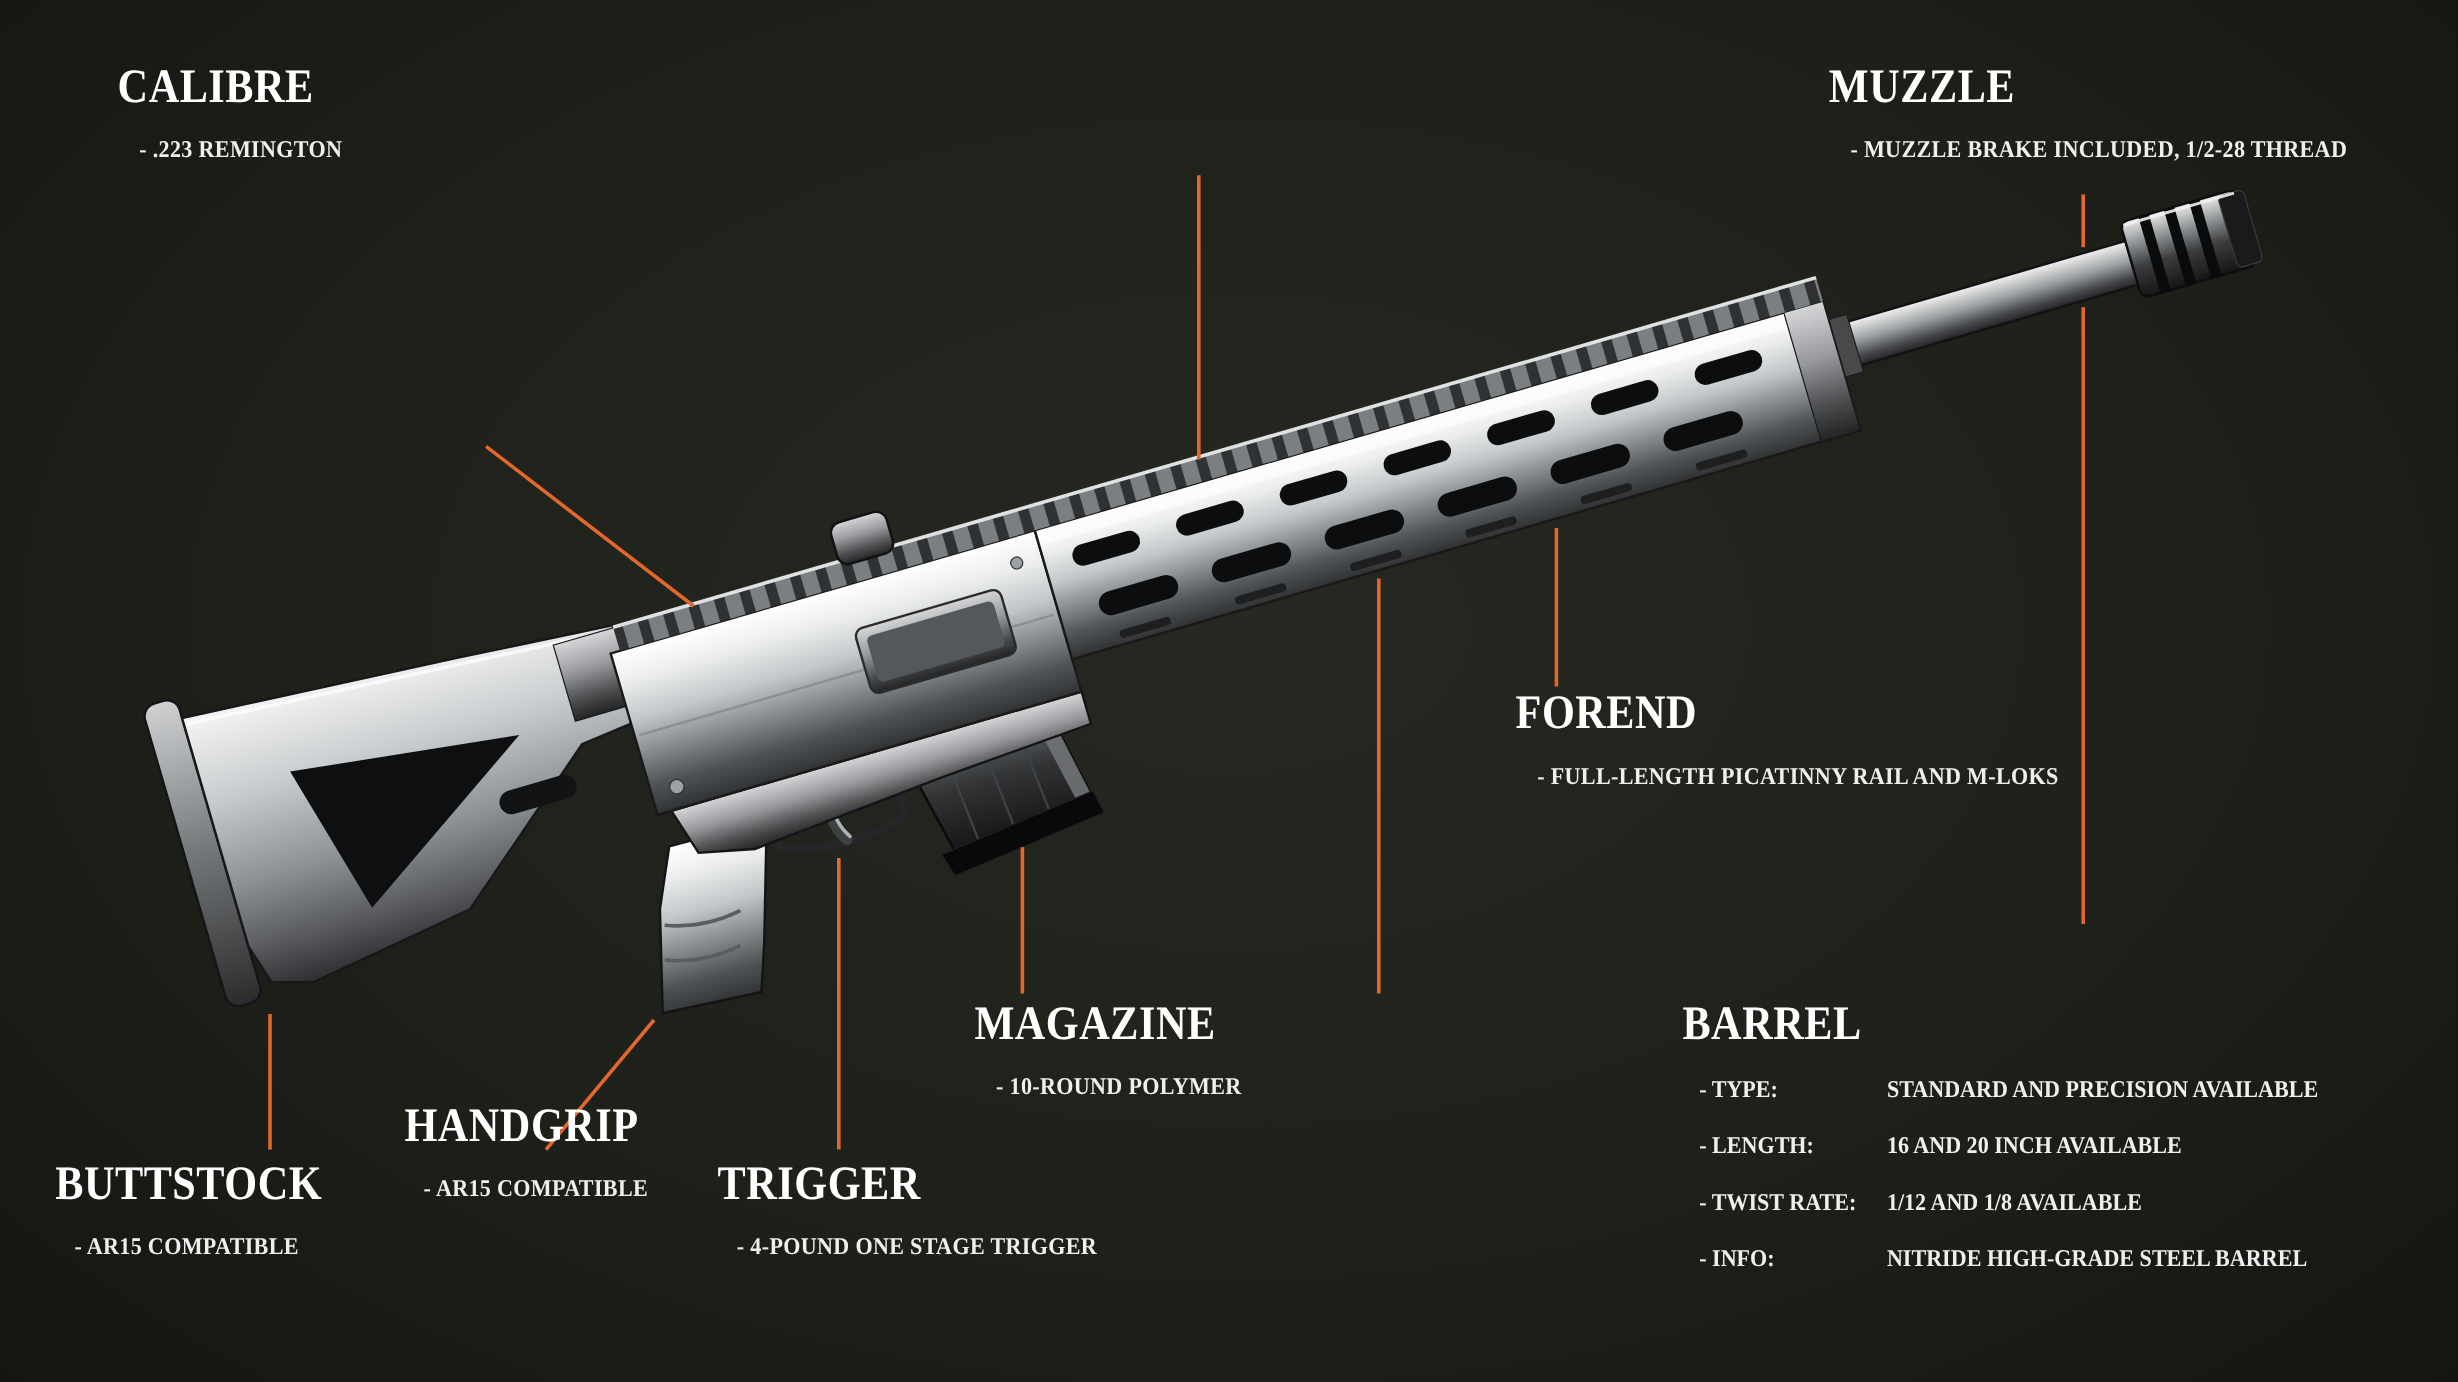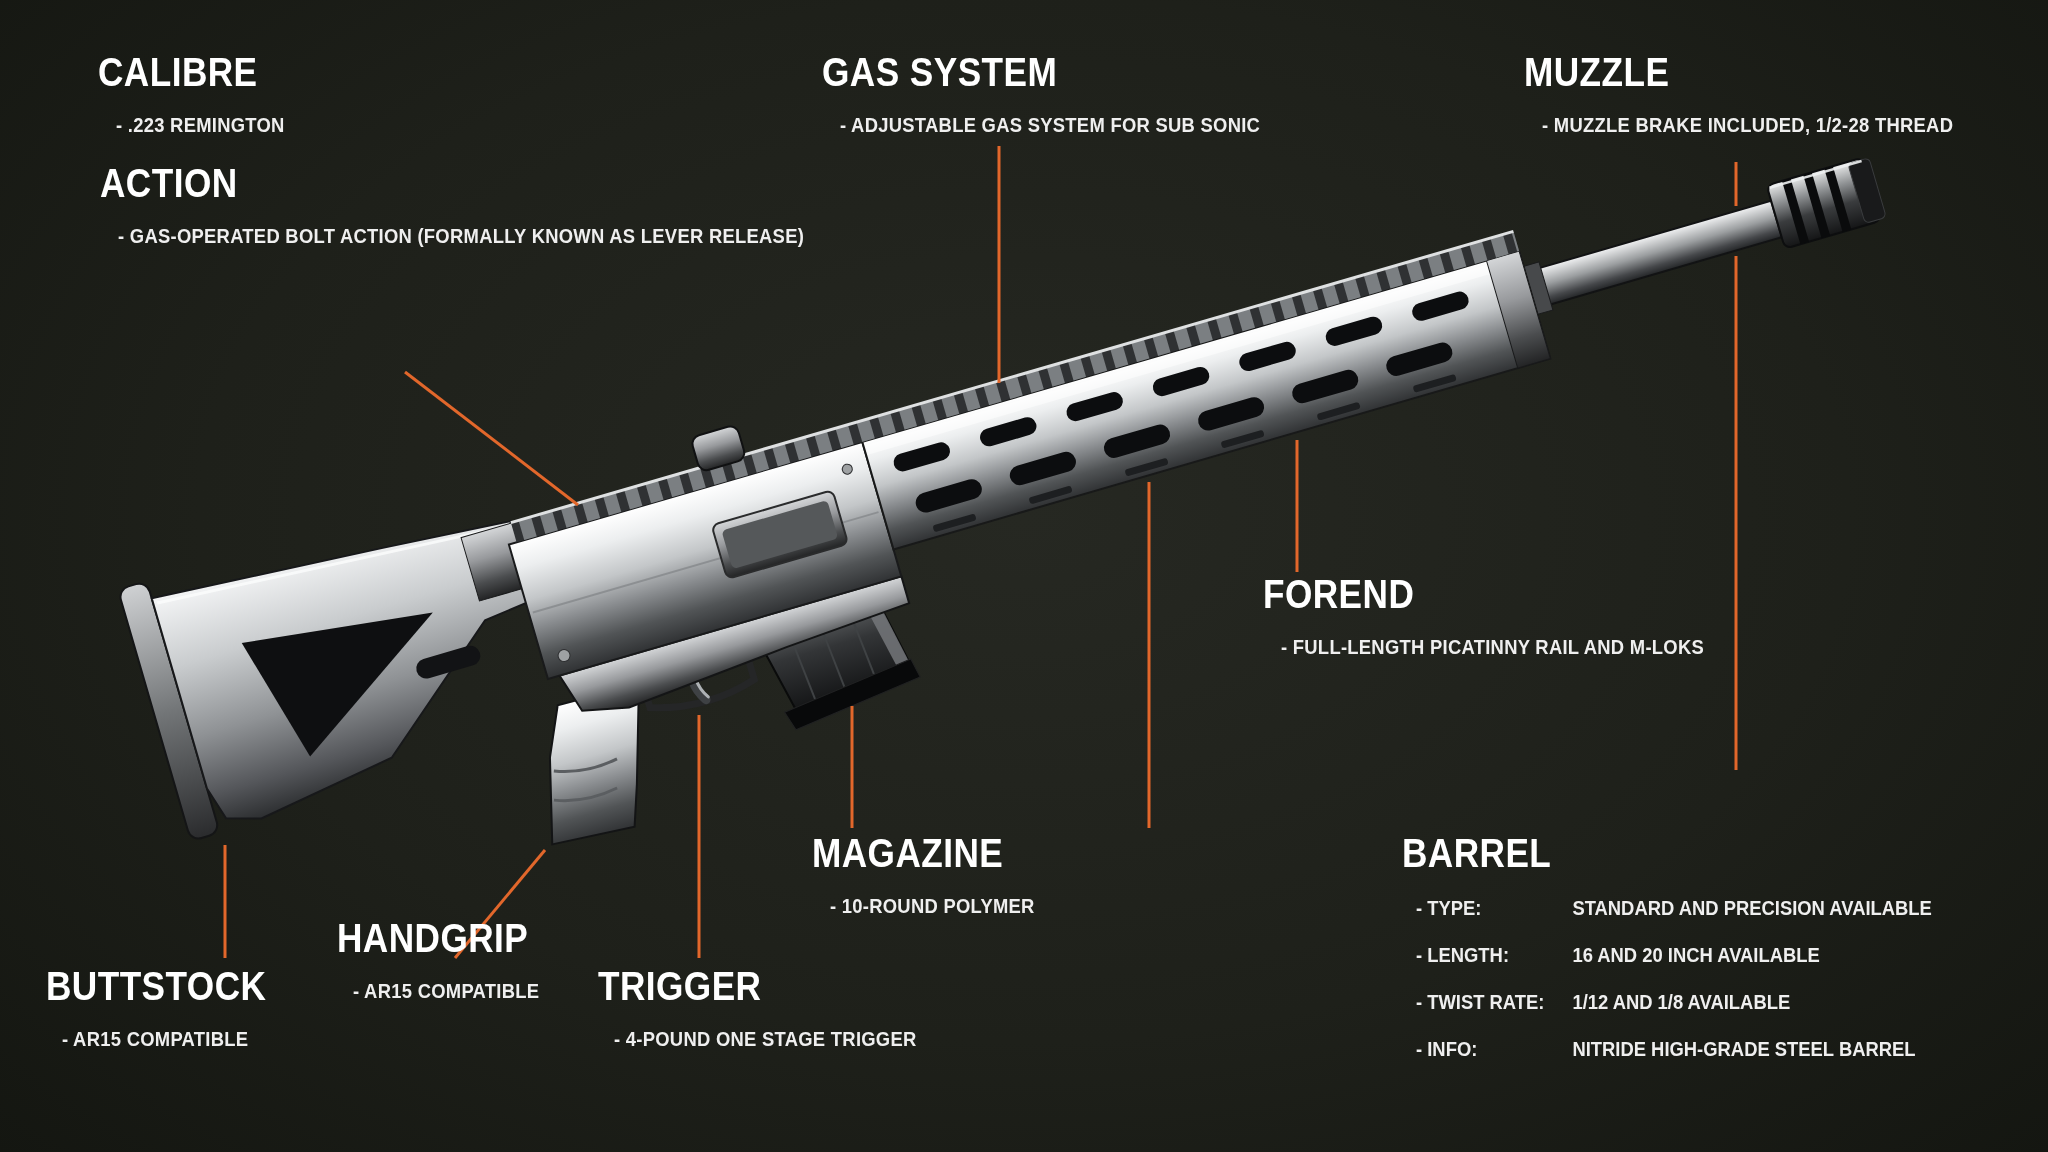--- a/index.html
+++ b/index.html
@@ -2,21 +2,21 @@
 <html><head>
 <meta charset="utf-8">
 <style>
   html,body{margin:0;padding:0;background:#14160f;}
   .canvas{
     position:relative;width:2048px;height:1152px;overflow:hidden;
     background:radial-gradient(ellipse 1500px 950px at 50% 45%, #262822 0%, #1e201a 55%, #131510 100%);
     font-family:"Liberation Sans", sans-serif;
   }
   svg.scene{position:absolute;left:0;top:0;}
-  .label{position:absolute;color:#ffffff;}
+  .label{position:absolute;color:#ffffff;font-family:Liberation Serif, serif;}
   .label h2{
     margin:0;font-size:40px;font-weight:700;line-height:1;letter-spacing:.5px;
     white-space:nowrap;transform:scaleX(.88);transform-origin:0 0;
   }
   .label .desc{
     margin:22px 0 0 18px;font-size:20px;font-weight:700;line-height:1.1;letter-spacing:.3px;
     color:#efefef;white-space:nowrap;transform:scaleX(.92);transform-origin:0 0;
   }
   .spec-rows{margin:24px 0 0 14px;transform:scaleX(.92);transform-origin:0 0;}
   .spec-row{display:flex;margin-bottom:24px;font-size:20px;font-weight:700;color:#efefef;white-space:nowrap;}
@@ -176,30 +176,22 @@
     <line class="leader" x1="699" y1="715" x2="699" y2="958"></line>
     <line class="leader" x1="545" y1="850" x2="455" y2="958"></line>
     <line class="leader" x1="225" y1="845" x2="225" y2="958"></line>
   </svg>
 
   <div class="label" style="left:98px;top:52px">
     <h2>CALIBRE</h2>
     <p class="desc">- .223 REMINGTON</p>
   </div>
 
-  <div class="label" style="left:100px;top:163px">
-    <h2>ACTION</h2>
-    <p class="desc">- GAS-OPERATED BOLT ACTION (FORMALLY KNOWN AS LEVER RELEASE)</p>
-  </div>
-
-
-  <div class="label" style="left:822px;top:52px">
-    <h2>GAS SYSTEM</h2>
-    <p class="desc">- ADJUSTABLE GAS SYSTEM FOR SUB SONIC</p>
-  </div>
+
+
 
   <div class="label" style="left:1524px;top:52px">
     <h2>MUZZLE</h2>
     <p class="desc">- MUZZLE BRAKE INCLUDED, 1/2-28 THREAD</p>
   </div>
 
   <div class="label" style="left:1263px;top:574px">
     <h2>FOREND</h2>
     <p class="desc">- FULL-LENGTH PICATINNY RAIL AND M-LOKS</p>
   </div>

